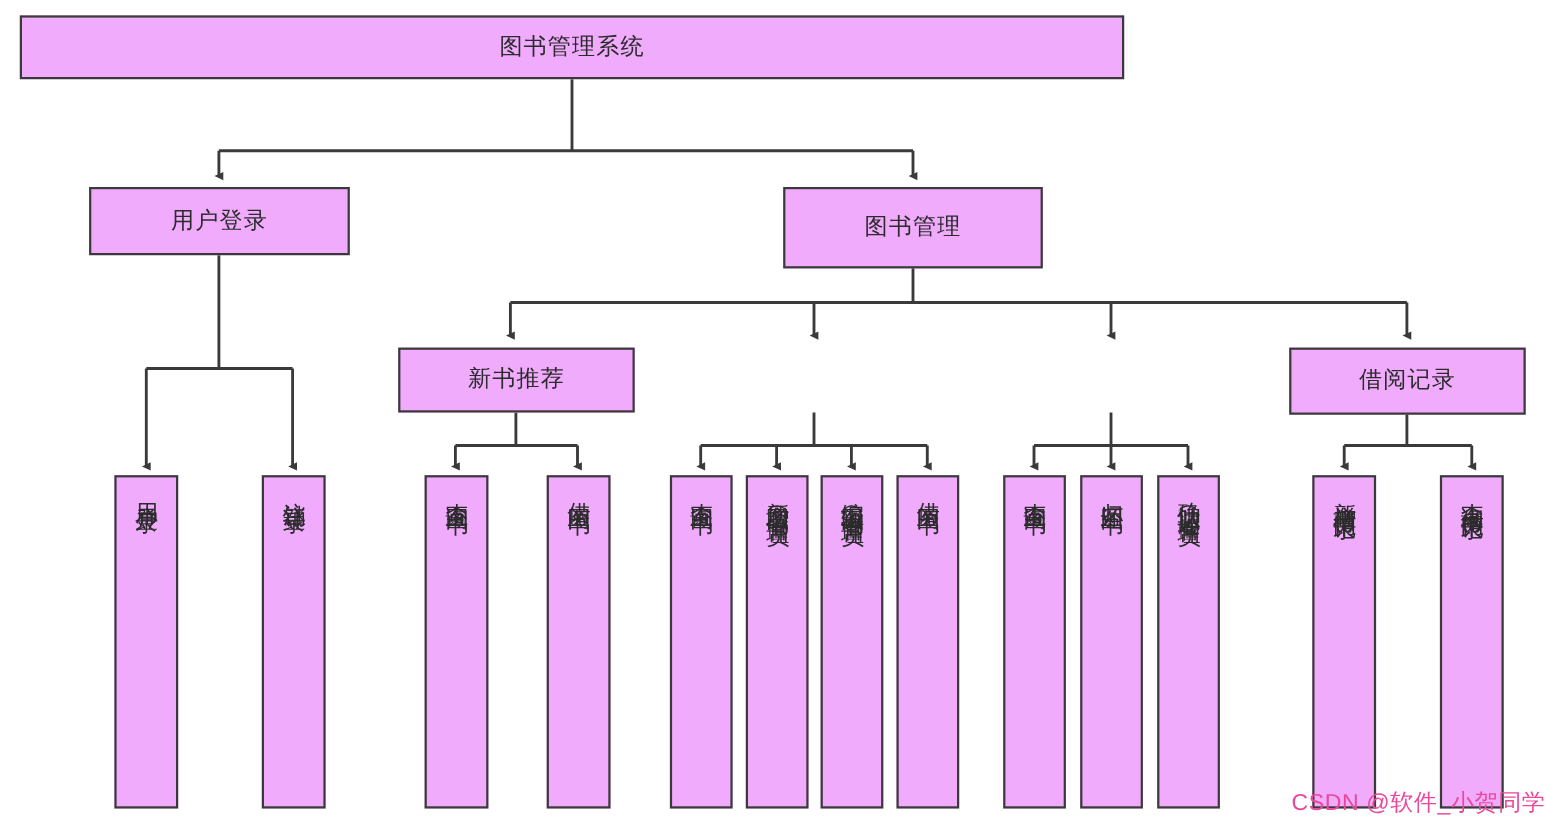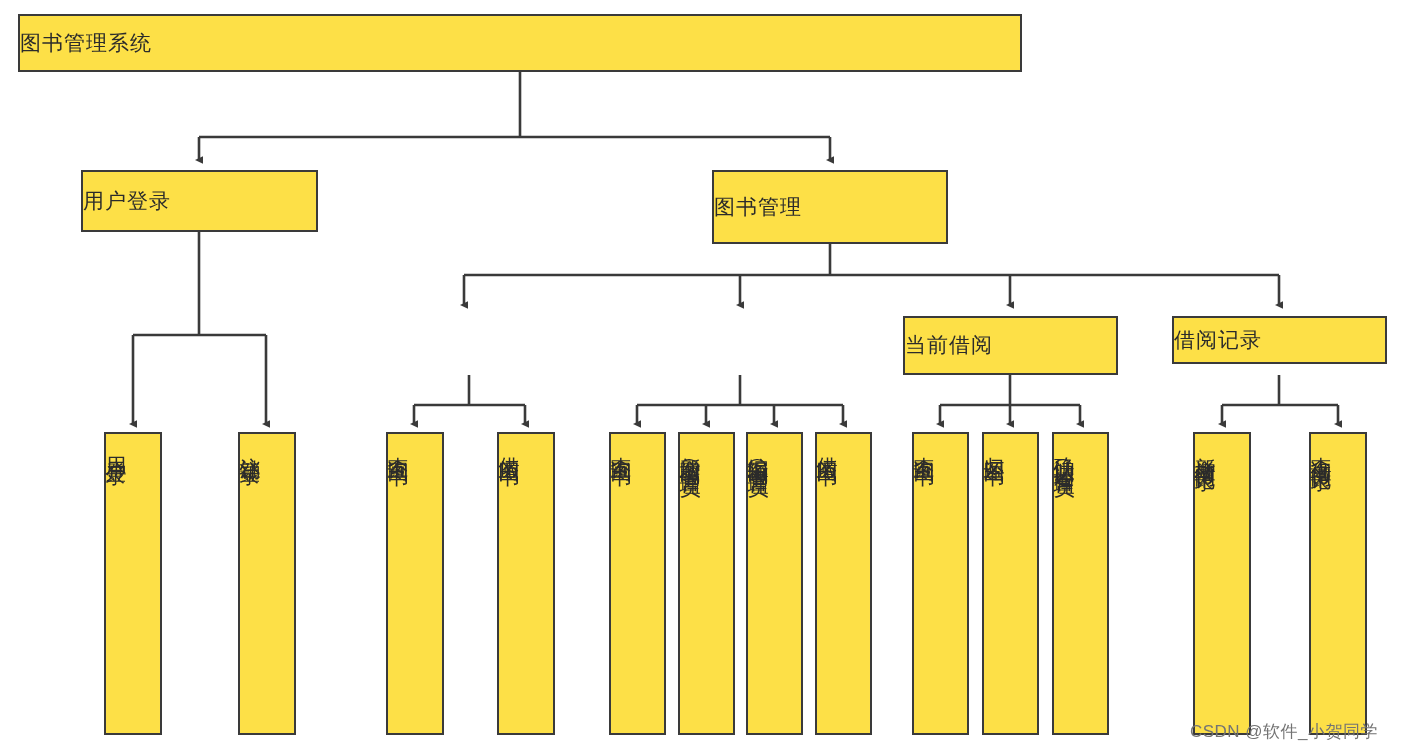--- a/index.html
+++ b/index.html
@@ -22,25 +22,25 @@
     position: absolute;
     left: 0;
     top: 0;
     width: 1405px;
     height: 747px;
     pointer-events: none;
   }
   .node {
     position: absolute;
     box-sizing: border-box;
-    background: #fde047;
+    background: #f0abfc;
     border: 2px solid #3a3a3a;
     display: flex;
     align-items: center;
-    justify-content: flex-start;
+    justify-content: center;
     z-index: 2;
   }
   .node-label {
     color: #2b2b2b;
     font-size: 21px;
     line-height: 1.25;
     letter-spacing: 1px;
     white-space: nowrap;
     text-align: center;
   }
@@ -52,24 +52,24 @@
     writing-mode: vertical-rl;
     text-orientation: upright;
     font-size: 21px;
     letter-spacing: 3px;
     line-height: 1;
     white-space: normal;
     max-height: 100%;
   }
   #watermark {
     position: absolute;
-    right: 27px;
+    right: 0;
     bottom: 4px;
-    font-size: 17px;
-    color: #737373;
+    font-size: 21px;
+    color: #ec4899;
     letter-spacing: 0.5px;
     z-index: 5;
     white-space: nowrap;
   }
 </style>
 </head>
 <body>
 
 <div id="diagram-root">
 
@@ -128,24 +128,24 @@
     <span class="node-label">图书管理系统</span>
   </div>
 
   <div class="node" style="left:81px; top:170px; width:237px; height:62px;">
     <span class="node-label">用户登录</span>
   </div>
   <div class="node" style="left:712px; top:170px; width:236px; height:74px;">
     <span class="node-label">图书管理</span>
   </div>
 
-  <div class="node" style="left:903px; top:316px; width:215px; height:59px;">
-    <span class="node-label">当前借阅</span>
+  <div class="node" style="left:362px; top:316px; width:215px; height:59px;">
+    <span class="node-label">新书推荐</span>
   </div>
-  <div class="node" style="left:1172px; top:316px; width:215px; height:48px;">
+  <div class="node" style="left:1172px; top:316px; width:215px; height:61px;">
     <span class="node-label">借阅记录</span>
   </div>
 
   <div class="node vertical" style="left:104px; top:432px; width:58px; height:303px;">
     <span class="node-label">用户登录</span>
   </div>
   <div class="node vertical" style="left:238px; top:432px; width:58px; height:303px;">
     <span class="node-label">注销登录</span>
   </div>
 

